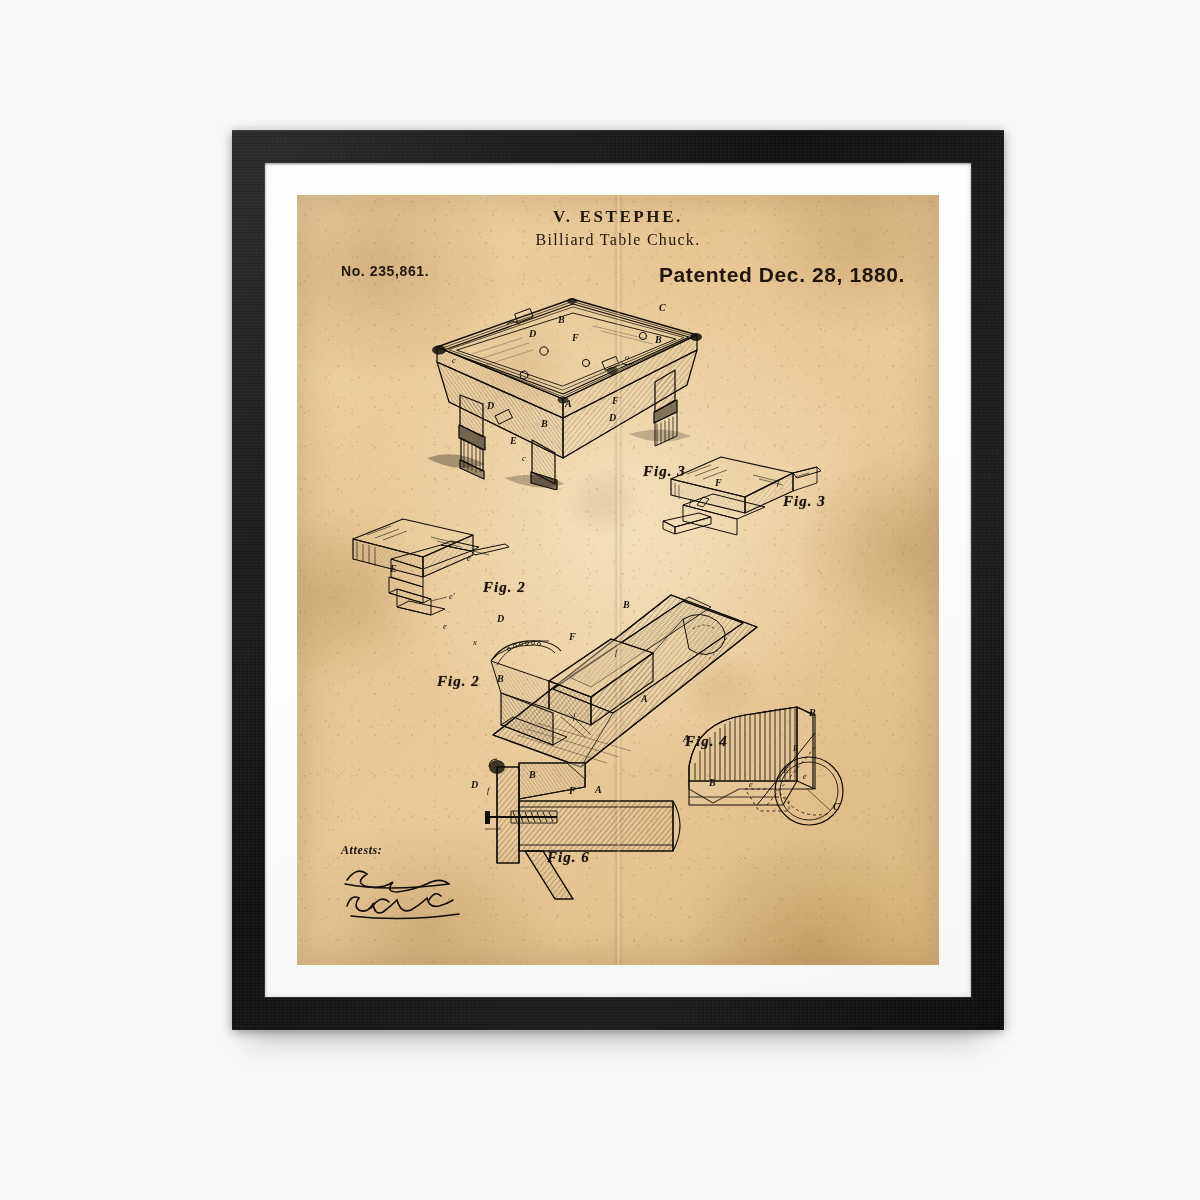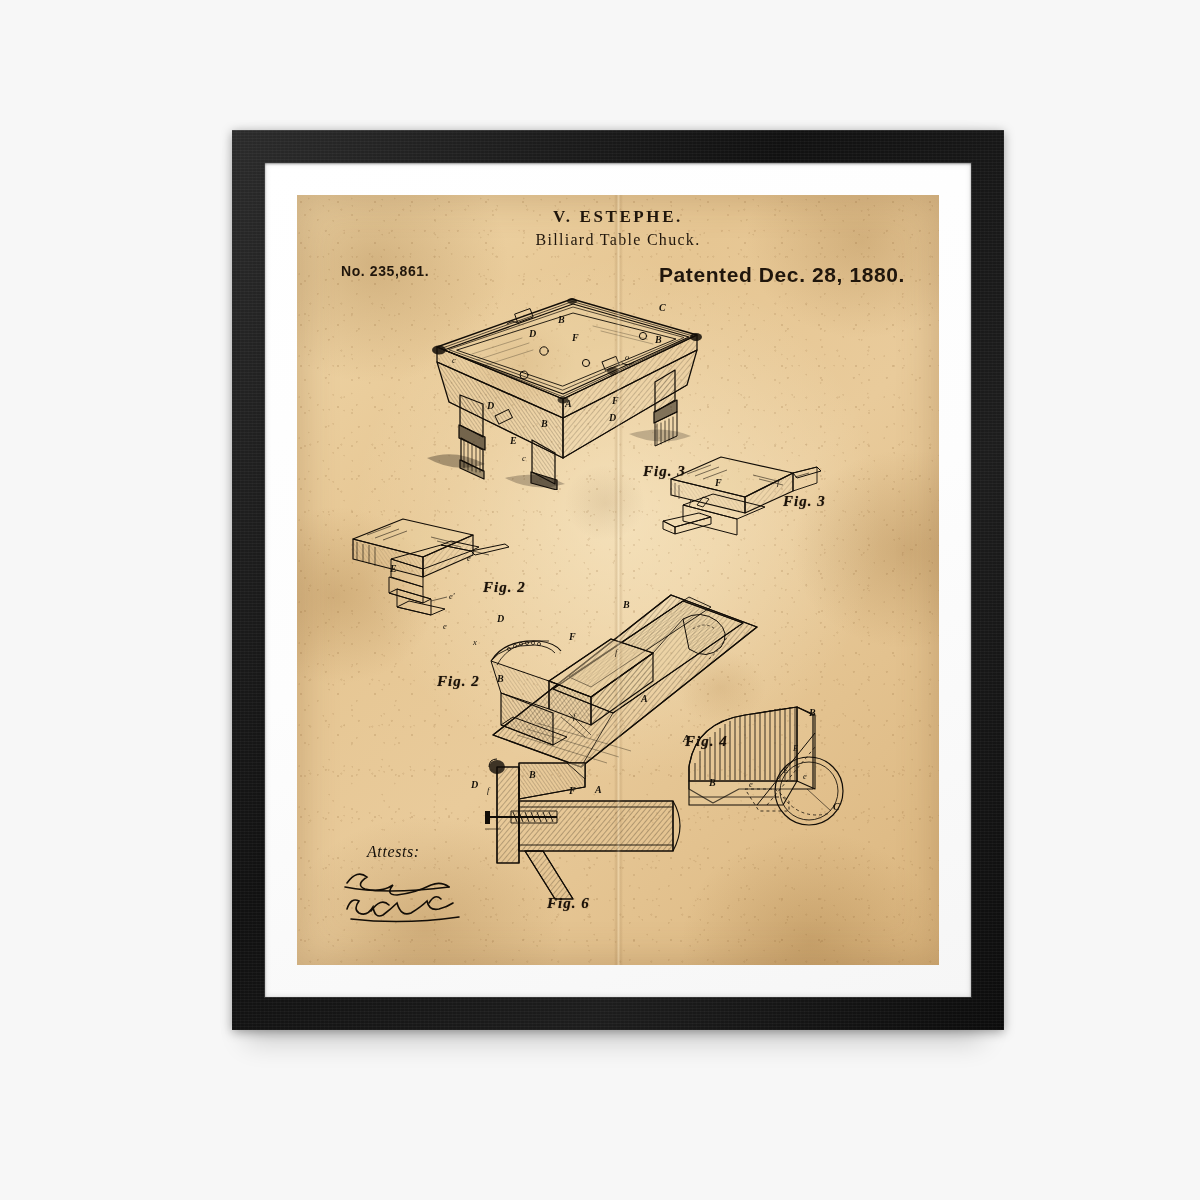--- a/index.html
+++ b/index.html
@@ -125,22 +125,22 @@
   .reflabel{
     position:absolute;color:#14100a;
     font-family:"Liberation Serif",serif;font-style:italic;font-weight:bold;
     font-size:10px;
   }
   .reflabel.sm{font-size:8.5px;font-weight:normal;}
 
   
   .sigblock{position:absolute;color:#15100a;}
   .sig-head{
-    font-family:"Liberation Serif",serif;font-style:italic;font-weight:normal;
-    font-size:16px;letter-spacing:.6px;margin-left:26px;
+    font-family:"Liberation Serif",serif;font-style:italic;font-weight:bold;
+    font-size:12px;letter-spacing:.6px;
   }
   .sig-hand{
     font-family:"Liberation Serif",serif;font-style:italic;
     font-size:14px;letter-spacing:.4px;
   }
 
   
   svg{display:block;}
   .ink{stroke:#120d07;fill:none;}
 </style>
@@ -519,21 +519,21 @@
             </svg>
           </div>
           <div>
             <span class="reflabel" style="left:174px;top:584px">D</span>
             <span class="reflabel sm" style="left:190px;top:590px">f</span>
             <span class="reflabel" style="left:232px;top:574px">B</span>
             <span class="reflabel" style="left:272px;top:590px">F</span>
             <span class="reflabel" style="left:298px;top:589px">A</span>
             <span class="reflabel sm" style="left:188px;top:618px">d</span>
           </div>
-          <div class="figlabel" style="left:250px;top:654px;margin-top:46px;">Fig. 6</div>
+          <div class="figlabel" style="left:250px;top:654px;">Fig. 6</div>
 
           <div class="sigblock" style="left:44px;top:648px;width:210px;">
             <div class="sig-head">Attests:</div>
             <svg width="190" height="62" style="margin-top:2px">
               <g fill="none" stroke="#120d07" stroke-width="1.6" stroke-linecap="round">
                 <path d="M6 20 q10 -14 20 -6 q-12 8 -2 12 q16 4 28 -4 q-8 10 4 10 q18 -2 34 -10 q10 -4 18 2"></path>
                 <path d="M4 24 q40 8 104 0"></path>
                 <path d="M6 46 q4 -12 12 -8 q-6 8 0 12 q8 4 14 -6 q2 12 10 8 q8 -6 14 -12 q4 14 14 10 q10 -6 16 -12 q2 10 12 8 q8 -2 14 -6"></path>
                 <path d="M30 48 q10 -14 18 -6"></path>
                 <path d="M88 40 q6 -10 12 -4"></path>

